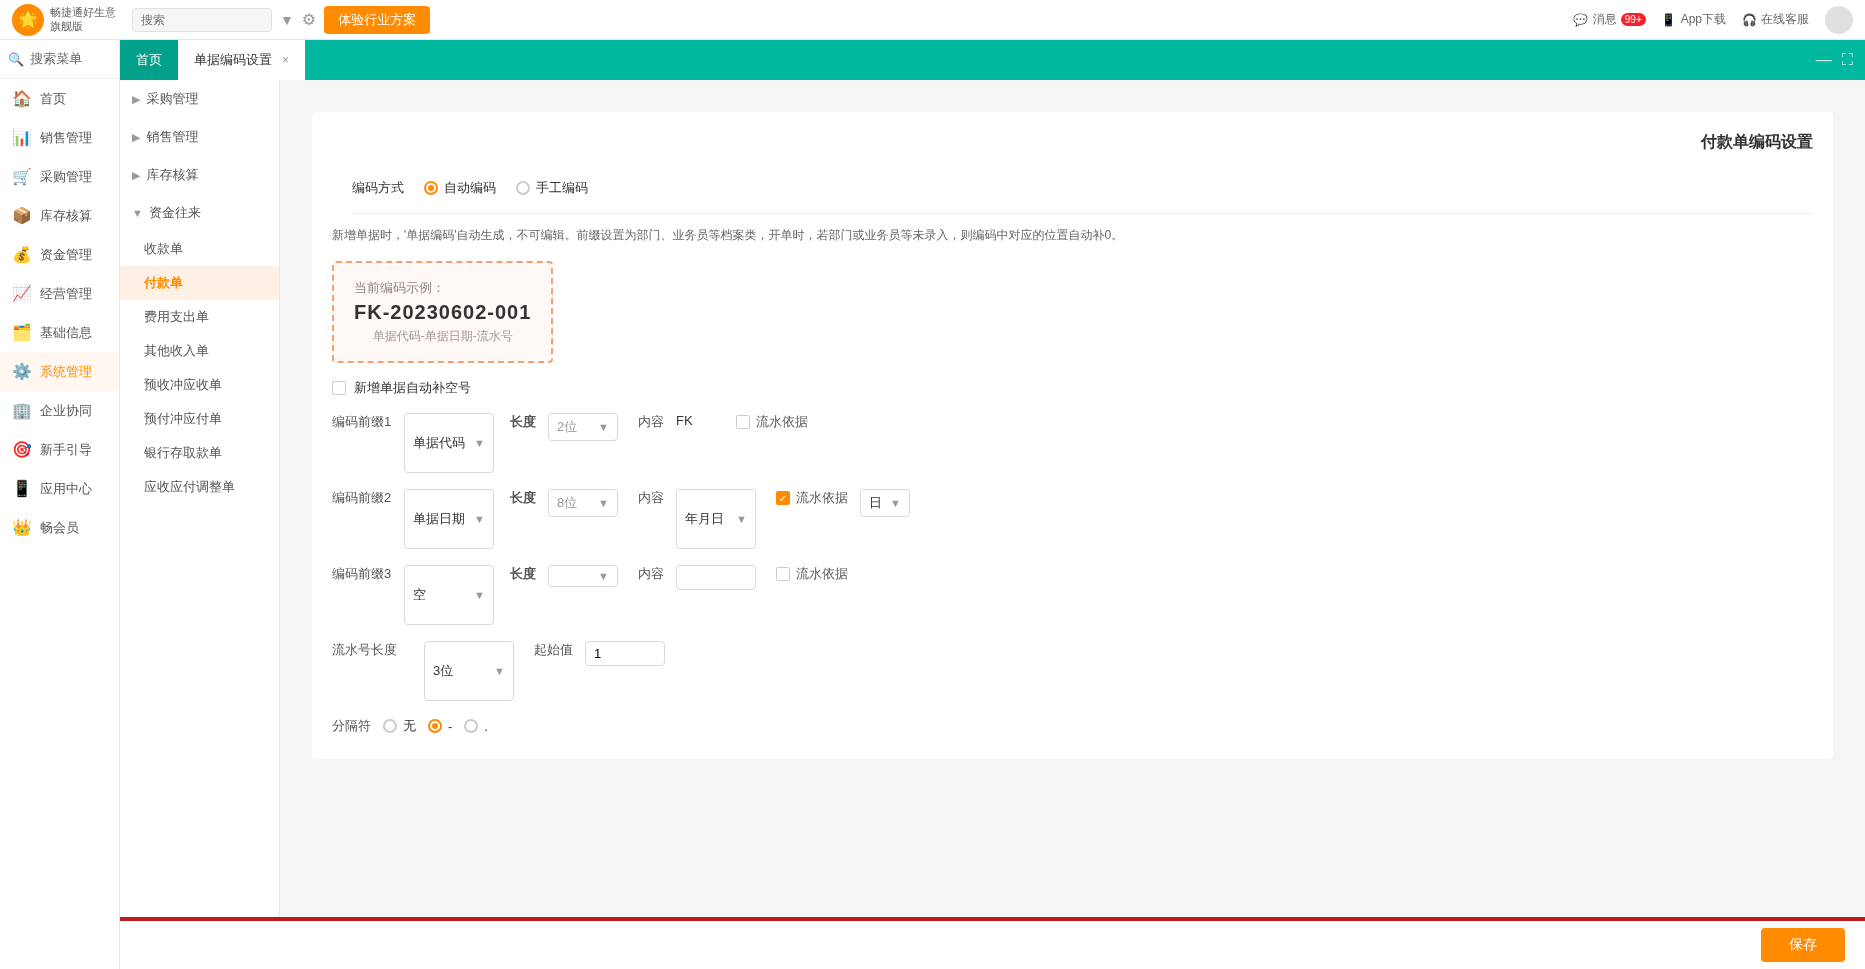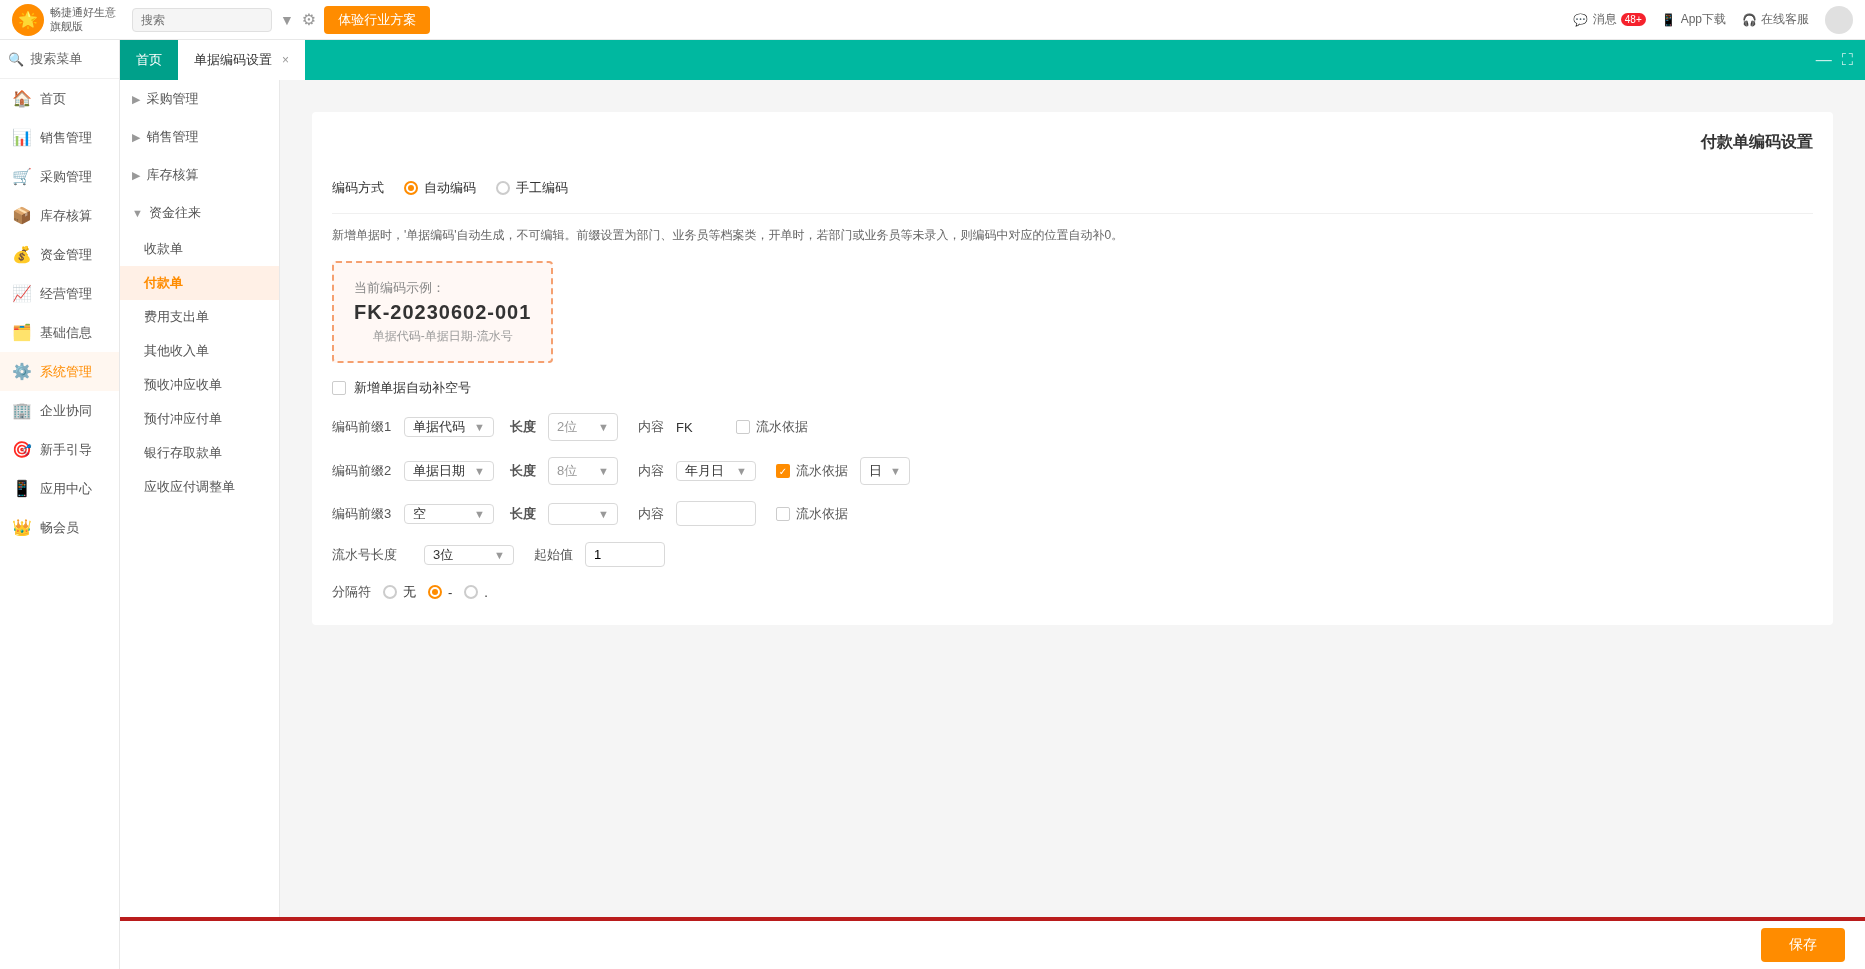--- a/index.html
+++ b/index.html
@@ -246,20 +246,21 @@
       padding: 20px;
     }
 
     
     .encoding-method {
       display: flex;
       align-items: center;
       padding: 10px 0 16px;
       border-bottom: 1px solid #f0f0f0;
       margin-bottom: 12px;
+      margin-left: 20px;
     }
     .encoding-label {
       font-size: 13px;
       color: #333;
       margin-right: 20px;
     }
     .radio-group {
       display: flex;
       gap: 20px;
       align-items: center;
@@ -330,36 +331,36 @@
       width: 14px; height: 14px;
       border: 1px solid #ccc;
       border-radius: 2px;
       display: inline-flex;
       align-items: center; justify-content: center;
     }
 
     
     .config-row {
       display: flex;
-      align-items: center;
+      align-items: flex-start;
       gap: 12px;
       margin-bottom: 16px;
     }
     .config-label {
       font-size: 13px;
       color: #555;
       width: 60px;
       flex-shrink: 0;
     }
     .config-select {
       display: flex;
       align-items: center;
       border: 1px solid #d9d9d9;
       border-radius: 4px;
-      padding: 0 8px;
+      padding: 20px 8px;
       background: white;
       cursor: pointer;
       min-width: 90px;
       gap: 4px;
       font-size: 13px;
     }
     .config-select-arrow { color: #999; font-size: 11px; margin-left: auto; }
     .len-label {
       font-size: 13px;
       color: #555;
@@ -476,21 +477,21 @@
   <div class="topbar-middle">
     <input class="topbar-input" placeholder="搜索" style="">
     <button class="topbar-select-btn">▼</button>
     <button class="topbar-gear-btn">⚙</button>
     <button class="topbar-trial-btn">体验行业方案</button>
   </div>
   <div class="topbar-right">
     <div class="topbar-right-item">
       <span>💬</span>
       <span>消息</span>
-      <span class="badge">48+</span>
+      <span class="badge">99+</span>
     </div>
     <div class="topbar-right-item">
       <span>📱</span>
       <span>App下载</span>
     </div>
     <div class="topbar-right-item">
       <span>🎧</span>
       <span>在线客服</span>
     </div>
     <div class="user-avatar"></div>

